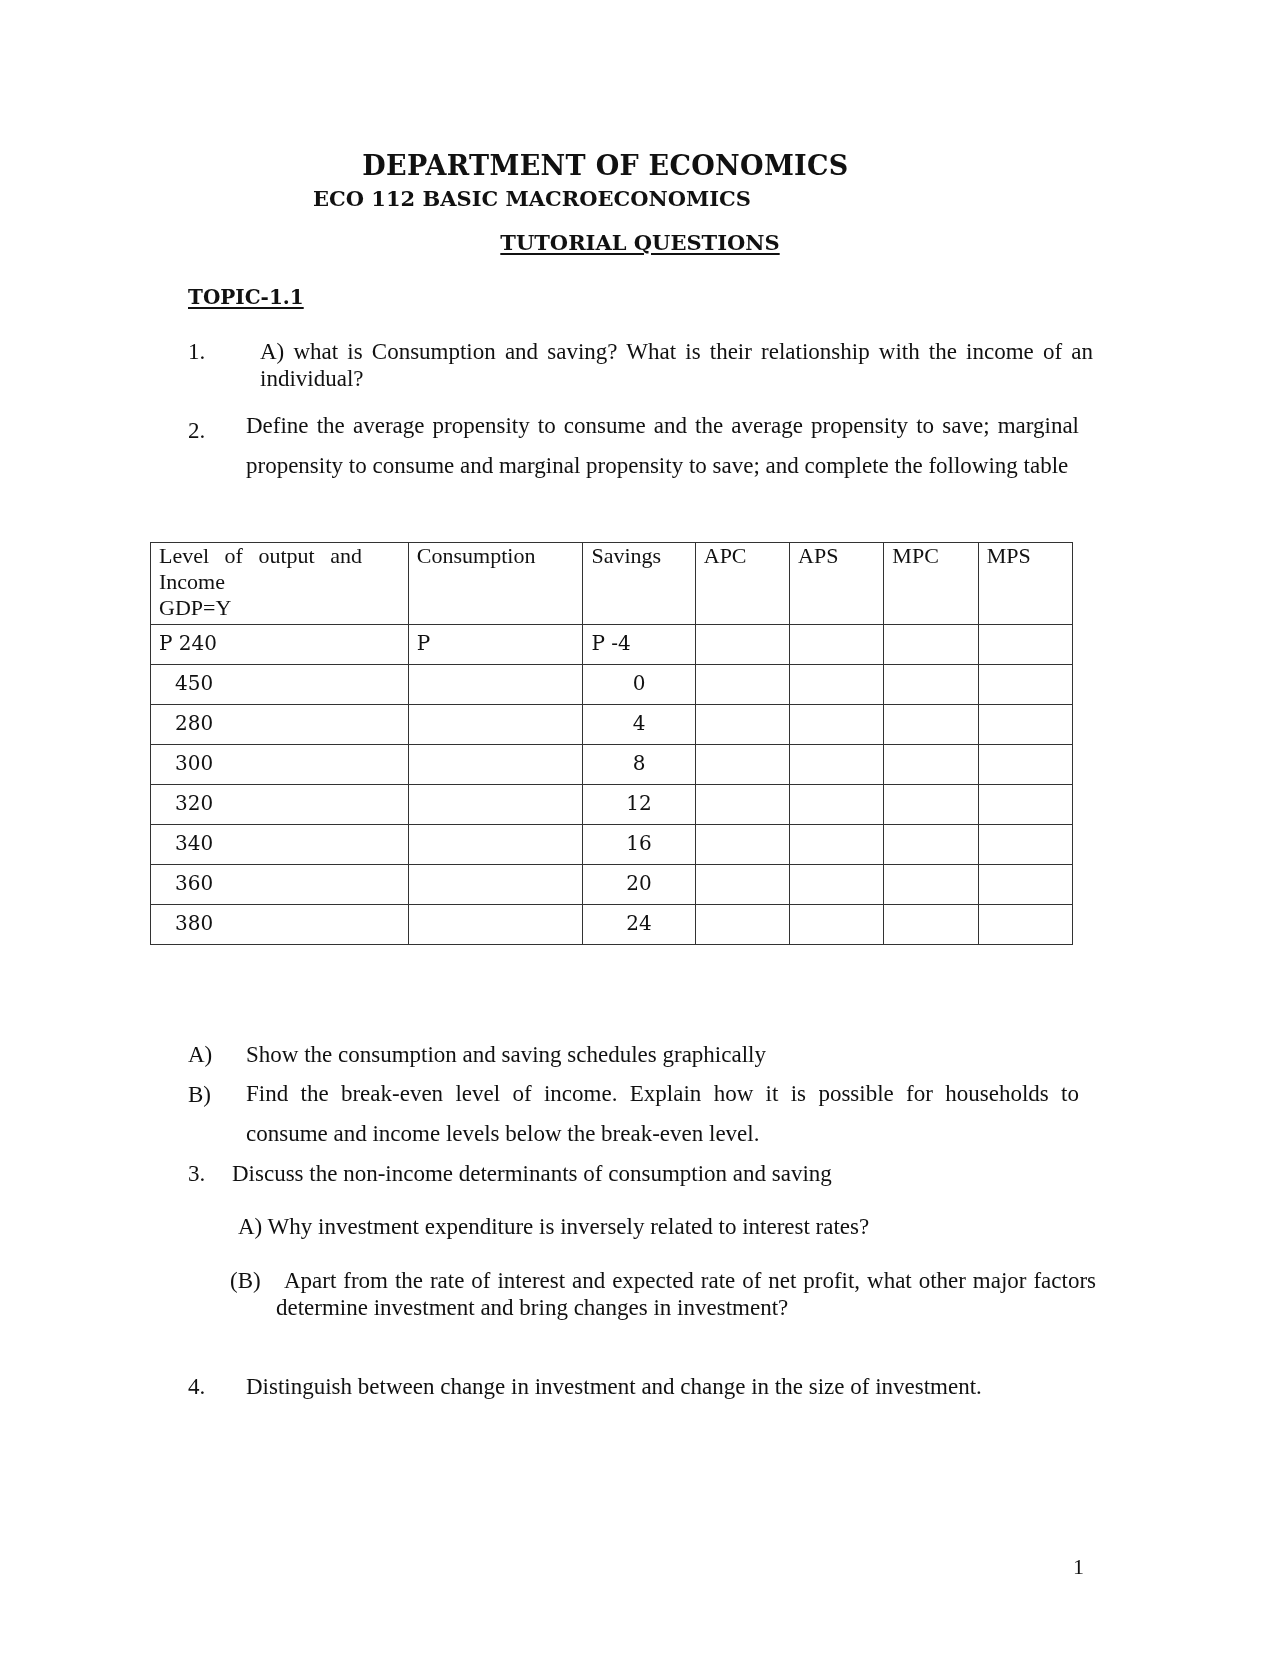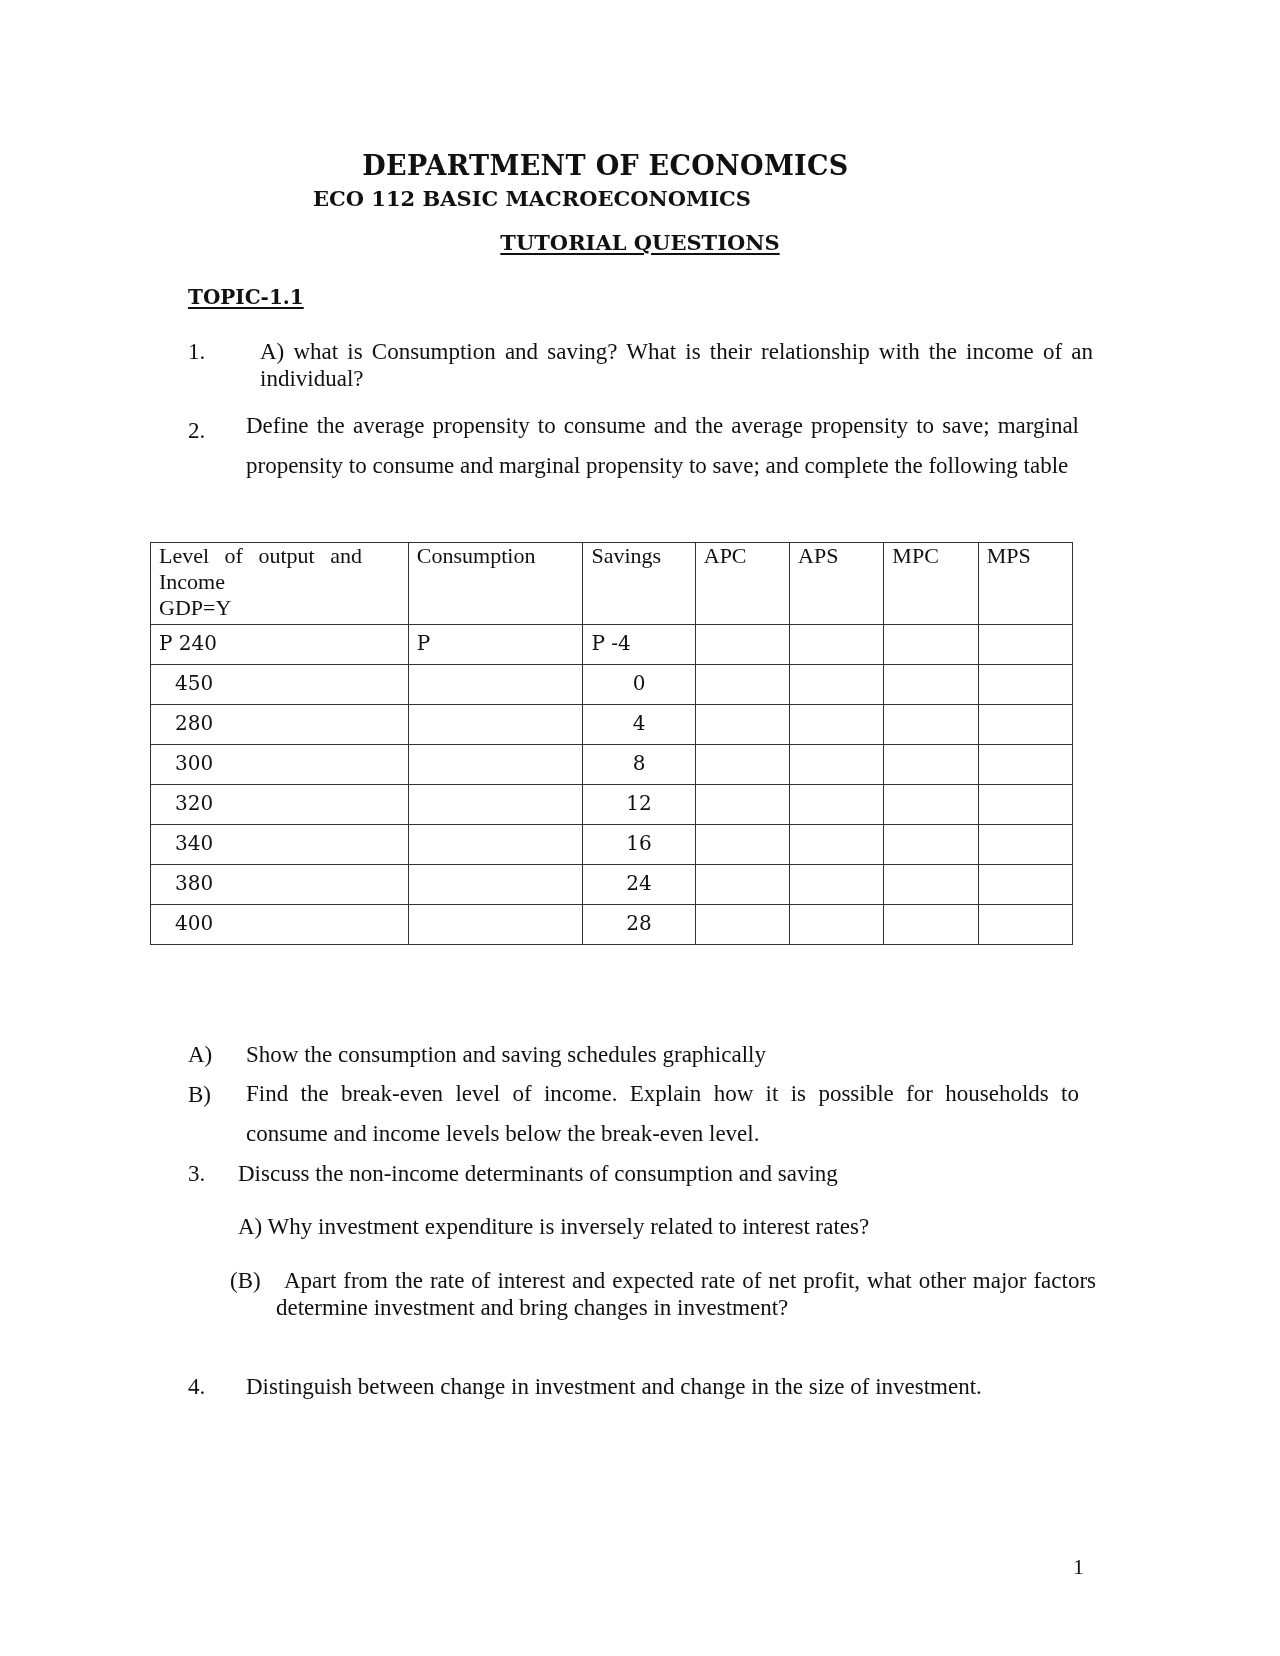--- a/index.html
+++ b/index.html
@@ -117,48 +117,48 @@
     <tr>
       <td class="income indent">340</td>
       <td></td>
       <td class="sav">16</td>
       <td></td>
         <td></td>
       <td></td>
         <td></td>
     </tr>
     <tr>
-      <td class="income indent">380</td>
+      <td class="income indent">360</td>
       <td></td>
-      <td class="sav">24</td>
+      <td class="sav">20</td>
       <td></td>
         <td></td>
       <td></td>
         <td></td>
     </tr>
     <tr>
-      <td class="income indent">400</td>
+      <td class="income indent">380</td>
       <td></td>
-      <td class="sav">28</td>
+      <td class="sav">24</td>
       <td></td>
         <td></td>
       <td></td>
         <td></td>
     </tr>
   </tbody>
 </table>
 
 <div class="abs txt num" style="top:1041px;">A)</div>
 <div class="abs txt body-block" style="top:1041px;">Show the consumption and saving schedules graphically</div>
 
 <div class="abs txt num" style="top:1081px;">B)</div>
 <div class="abs txt body-block spaced" style="top:1074px;">Find the break-even level of income. Explain how it is possible for households to consume and income levels below the break-even level.</div>
 
 <div class="abs txt num" style="top:1160px;">3.</div>
-<div class="abs txt" style="top:1160px; left:232px;margin-left:6px;">Discuss the non-income determinants of consumption and saving</div>
+<div class="abs txt" style="top:1160px; left:232px;">Discuss the non-income determinants of consumption and saving</div>
 
 <div class="abs txt" style="top:1213px; left:238px;">A) Why investment expenditure is inversely related to interest rates?</div>
 
 <div class="abs txt" style="top:1267px; left:230px;">(B)</div>
 <div class="abs txt" style="top:1267px; left:276px; width:820px; text-align:justify; text-indent:8px;">Apart from the rate of interest and expected rate of net profit, what other major factors determine investment and bring changes in investment?</div>
 
 <div class="abs txt num" style="top:1373px;">4.</div>
 <div class="abs txt body-block" style="top:1373px;">Distinguish between change in investment and change in the size of investment.</div>
 
 <div class="abs pagenum">1</div>

